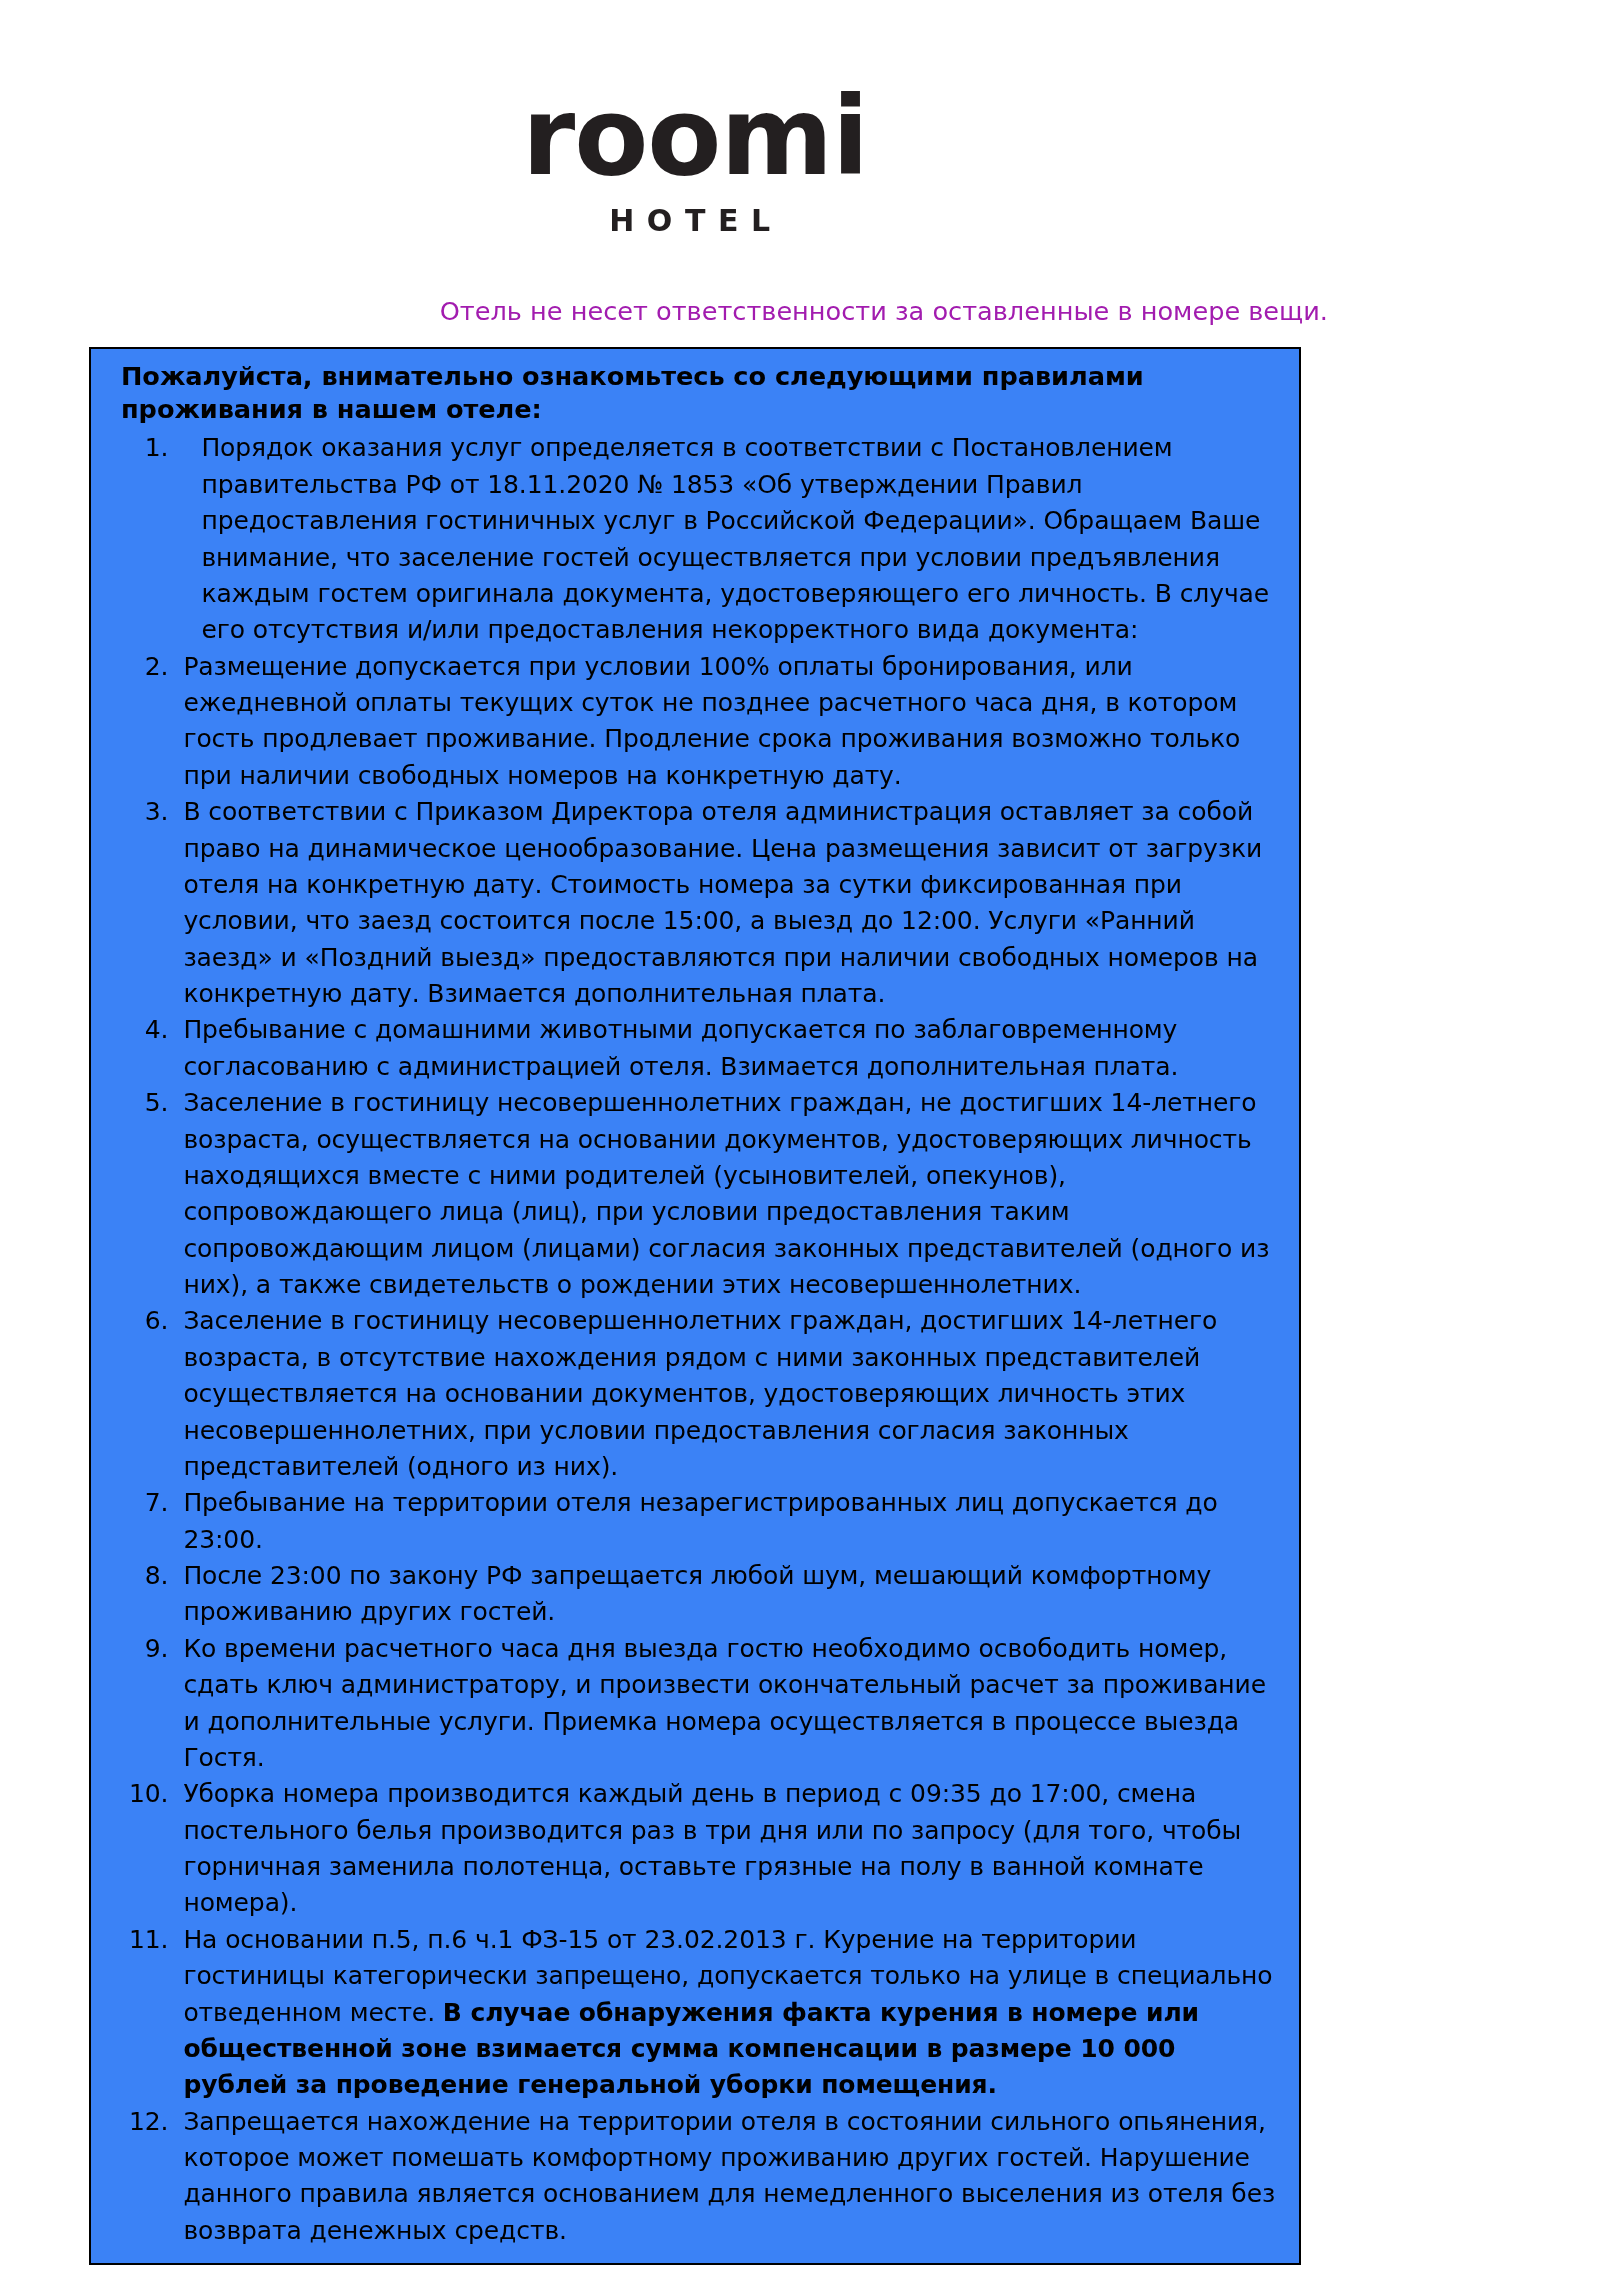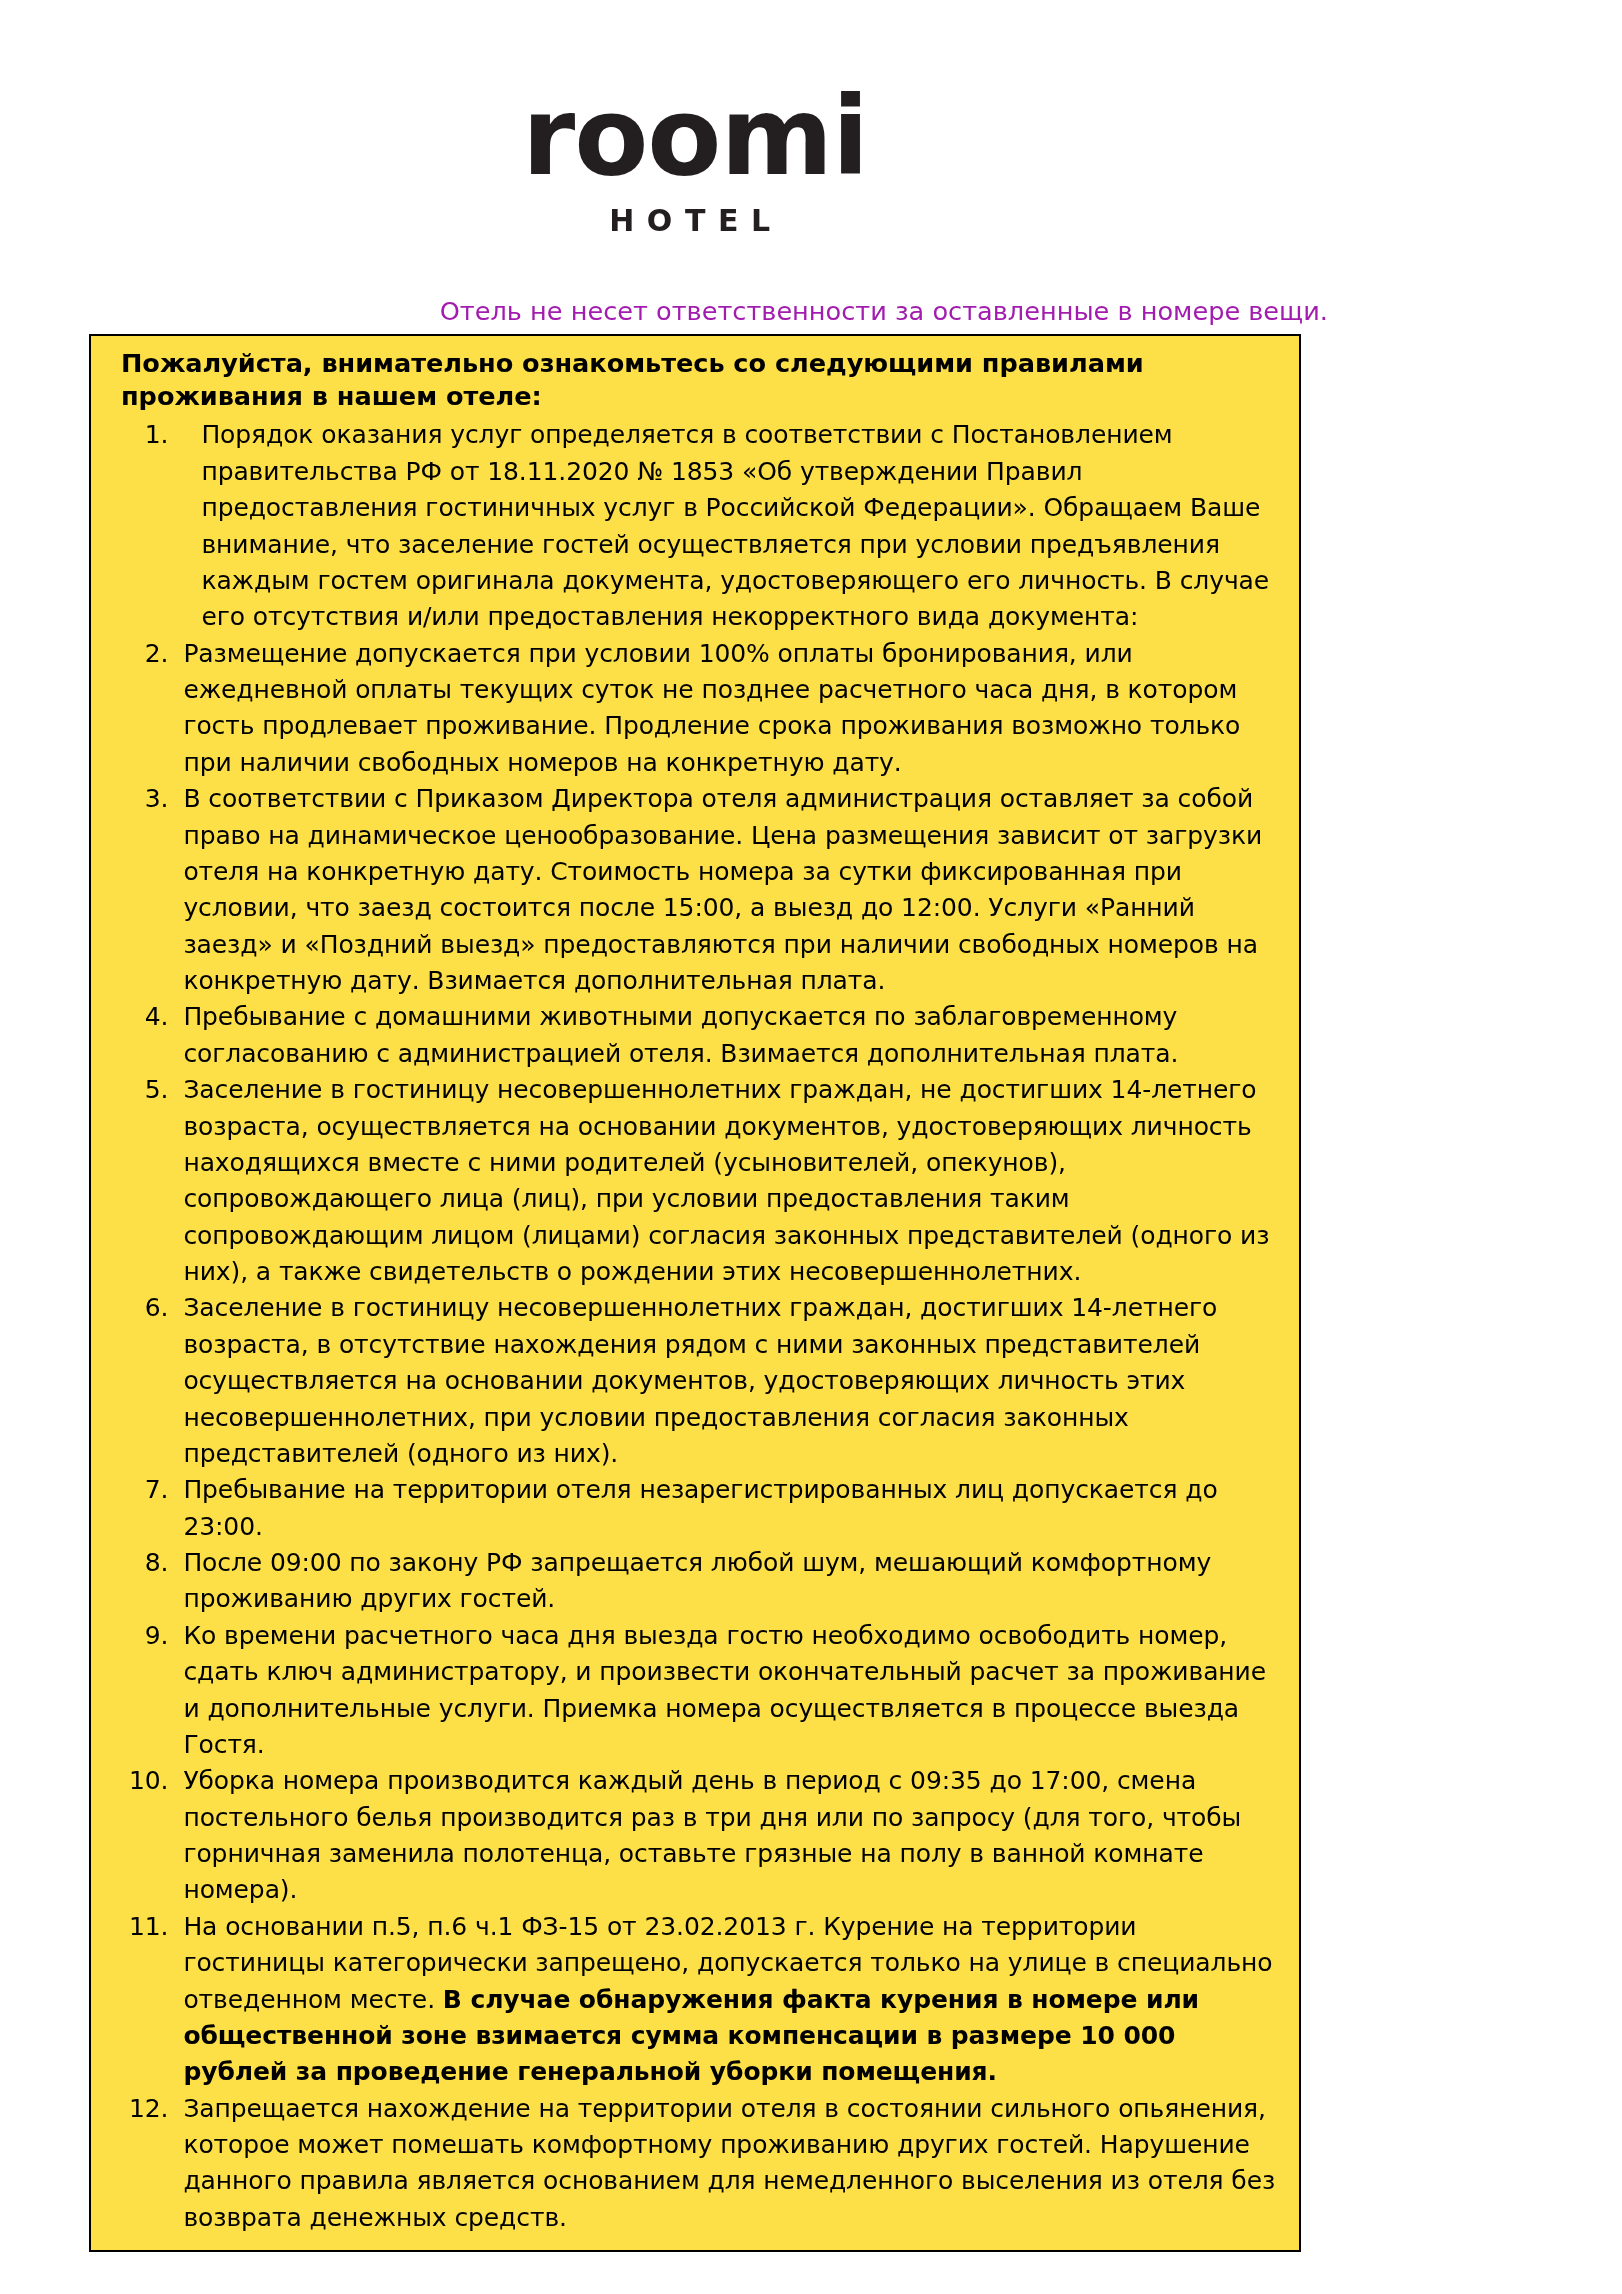--- a/index.html
+++ b/index.html
@@ -61,25 +61,25 @@
     padding-right: 62px;
     text-align: right;
     font-size: 25.6px;
     font-weight: 400;
     color: #a21caf;
     line-height: 1.25;
   }
 
   
   .rules-box {
-    margin: 6px 89px 0 89px;
+    margin: 19px 89px 0 89px;
     border: 2.3px solid #000000;
     box-sizing: border-box;
     padding: 10.6px 17.4px 13.5px 17.4px;
-    background: #fde047;
+    background: #3b82f6;
   }
 
   .rules-intro {
     font-size: 25.6px;
     font-weight: 700;
     line-height: 1.30;
     margin: 0 0 3.9px 12.6px;
     text-align: left;
     letter-spacing: -0.05px;
   }
@@ -175,21 +175,21 @@
 
       <li>
         <span class="para">Заселение в гостиницу несовершеннолетних граждан, достигших 14-летнего возраста, в отсутствие нахождения рядом с ними законных представителей осуществляется на основании документов, удостоверяющих личность этих несовершеннолетних,  при условии предоставления согласия законных представителей (одного из них).</span>
       </li>
 
       <li>
         <span class="para">Пребывание на территории отеля незарегистрированных лиц допускается до 23:00.</span>
       </li>
 
       <li>
-        <span class="para">После 09:00 по закону РФ запрещается любой шум, мешающий комфортному проживанию других гостей.</span>
+        <span class="para">После 23:00 по закону РФ запрещается любой шум, мешающий комфортному проживанию других гостей.</span>
       </li>
 
       <li>
         <span class="para">Ко времени расчетного часа дня выезда гостю необходимо освободить номер, сдать ключ администратору, и произвести окончательный расчет за проживание и дополнительные услуги. Приемка номера осуществляется в процессе выезда Гостя.</span>
       </li>
 
       <li>
         <span class="para">Уборка номера производится каждый день в период с 09:35 до 17:00, смена постельного белья производится раз в три дня или по запросу (для того, чтобы горничная заменила полотенца, оставьте грязные на полу в ванной комнате номера).</span>
       </li>
 

